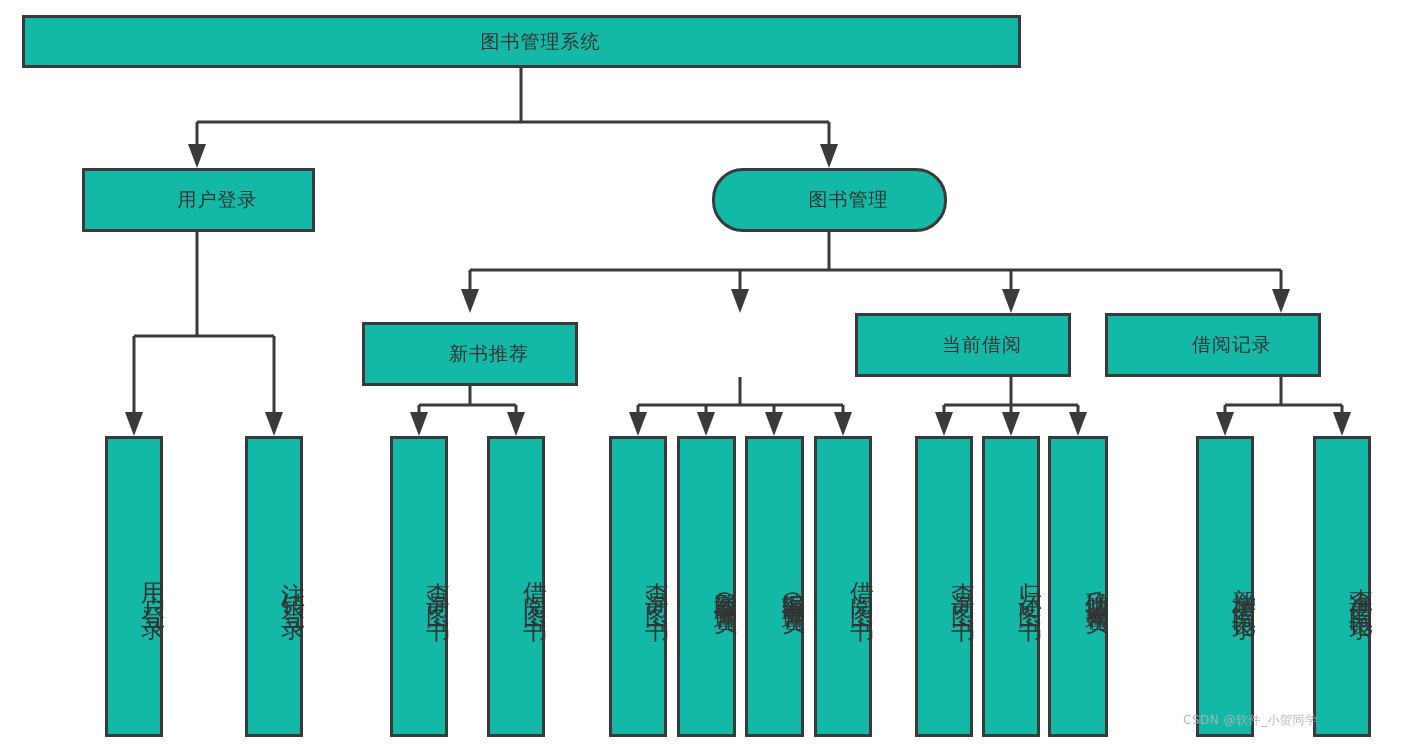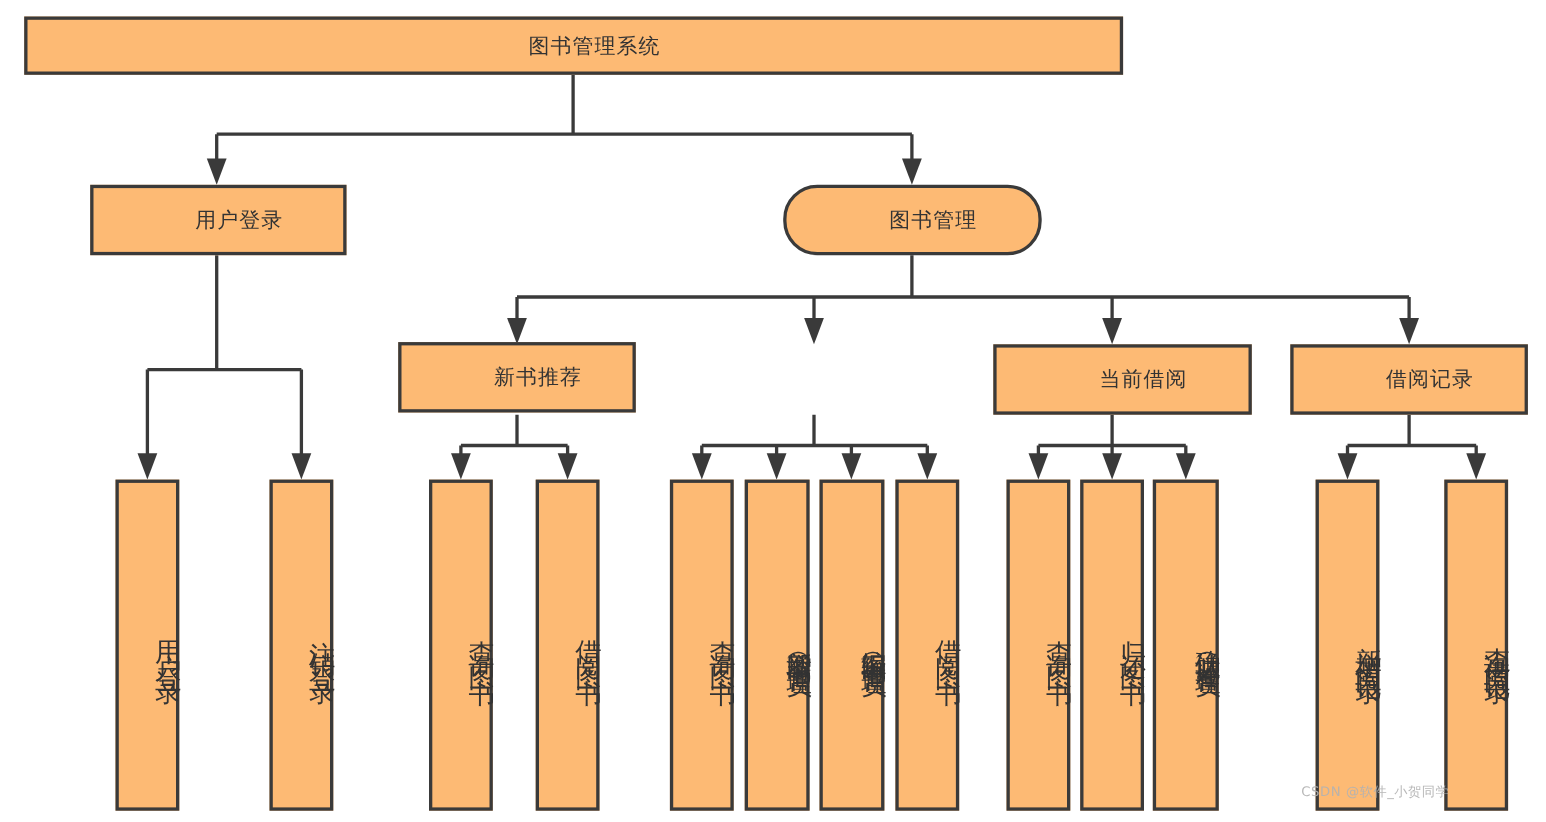--- a/index.html
+++ b/index.html
@@ -15,21 +15,21 @@
   svg.connectors {
     position: absolute;
     left: 0; top: 0;
     width: 1405px; height: 747px;
     z-index: 1;
   }
   .box {
     position: absolute;
     box-sizing: border-box;
     border: 3px solid #3a3a3a;
-    background: #fdba74;
+    background: #14b8a6;
     display: flex;
     align-items: center;
     justify-content: center;
     z-index: 2;
     padding-left: 38px;
   }
   .hlabel {
     font-size: 19px;
     letter-spacing: 1px;
     color: #333333;
@@ -108,27 +108,27 @@
     <span class="hlabel">图书管理系统</span>
   </div>
 
   <div class="box" style="left:82px; top:168px; width:233px; height:64px;">
     <span class="hlabel">用户登录</span>
   </div>
   <div class="box" style="left:712px; top:168px; width:235px; height:64px;border-radius:31px;">
     <span class="hlabel">图书管理</span>
   </div>
 
-  <div class="box" style="left:362px; top:311px; width:216px; height:64px;">
+  <div class="box" style="left:362px; top:322px; width:216px; height:64px;">
     <span class="hlabel">新书推荐</span>
   </div>
-  <div class="box" style="left:903px; top:313px; width:235px; height:64px;">
+  <div class="box" style="left:855px; top:313px; width:216px; height:64px;">
     <span class="hlabel">当前借阅</span>
   </div>
-  <div class="box" style="left:1173px; top:313px; width:216px; height:64px;">
+  <div class="box" style="left:1105px; top:313px; width:216px; height:64px;">
     <span class="hlabel">借阅记录</span>
   </div>
 
   <div class="box leaf" style="left:105px; top:436px; width:58px; height:301px;">
     <span class="vtext">用户登录</span>
   </div>
   <div class="box leaf" style="left:245px; top:436px; width:58px; height:301px;">
     <span class="vtext">注销登录</span>
   </div>
 

